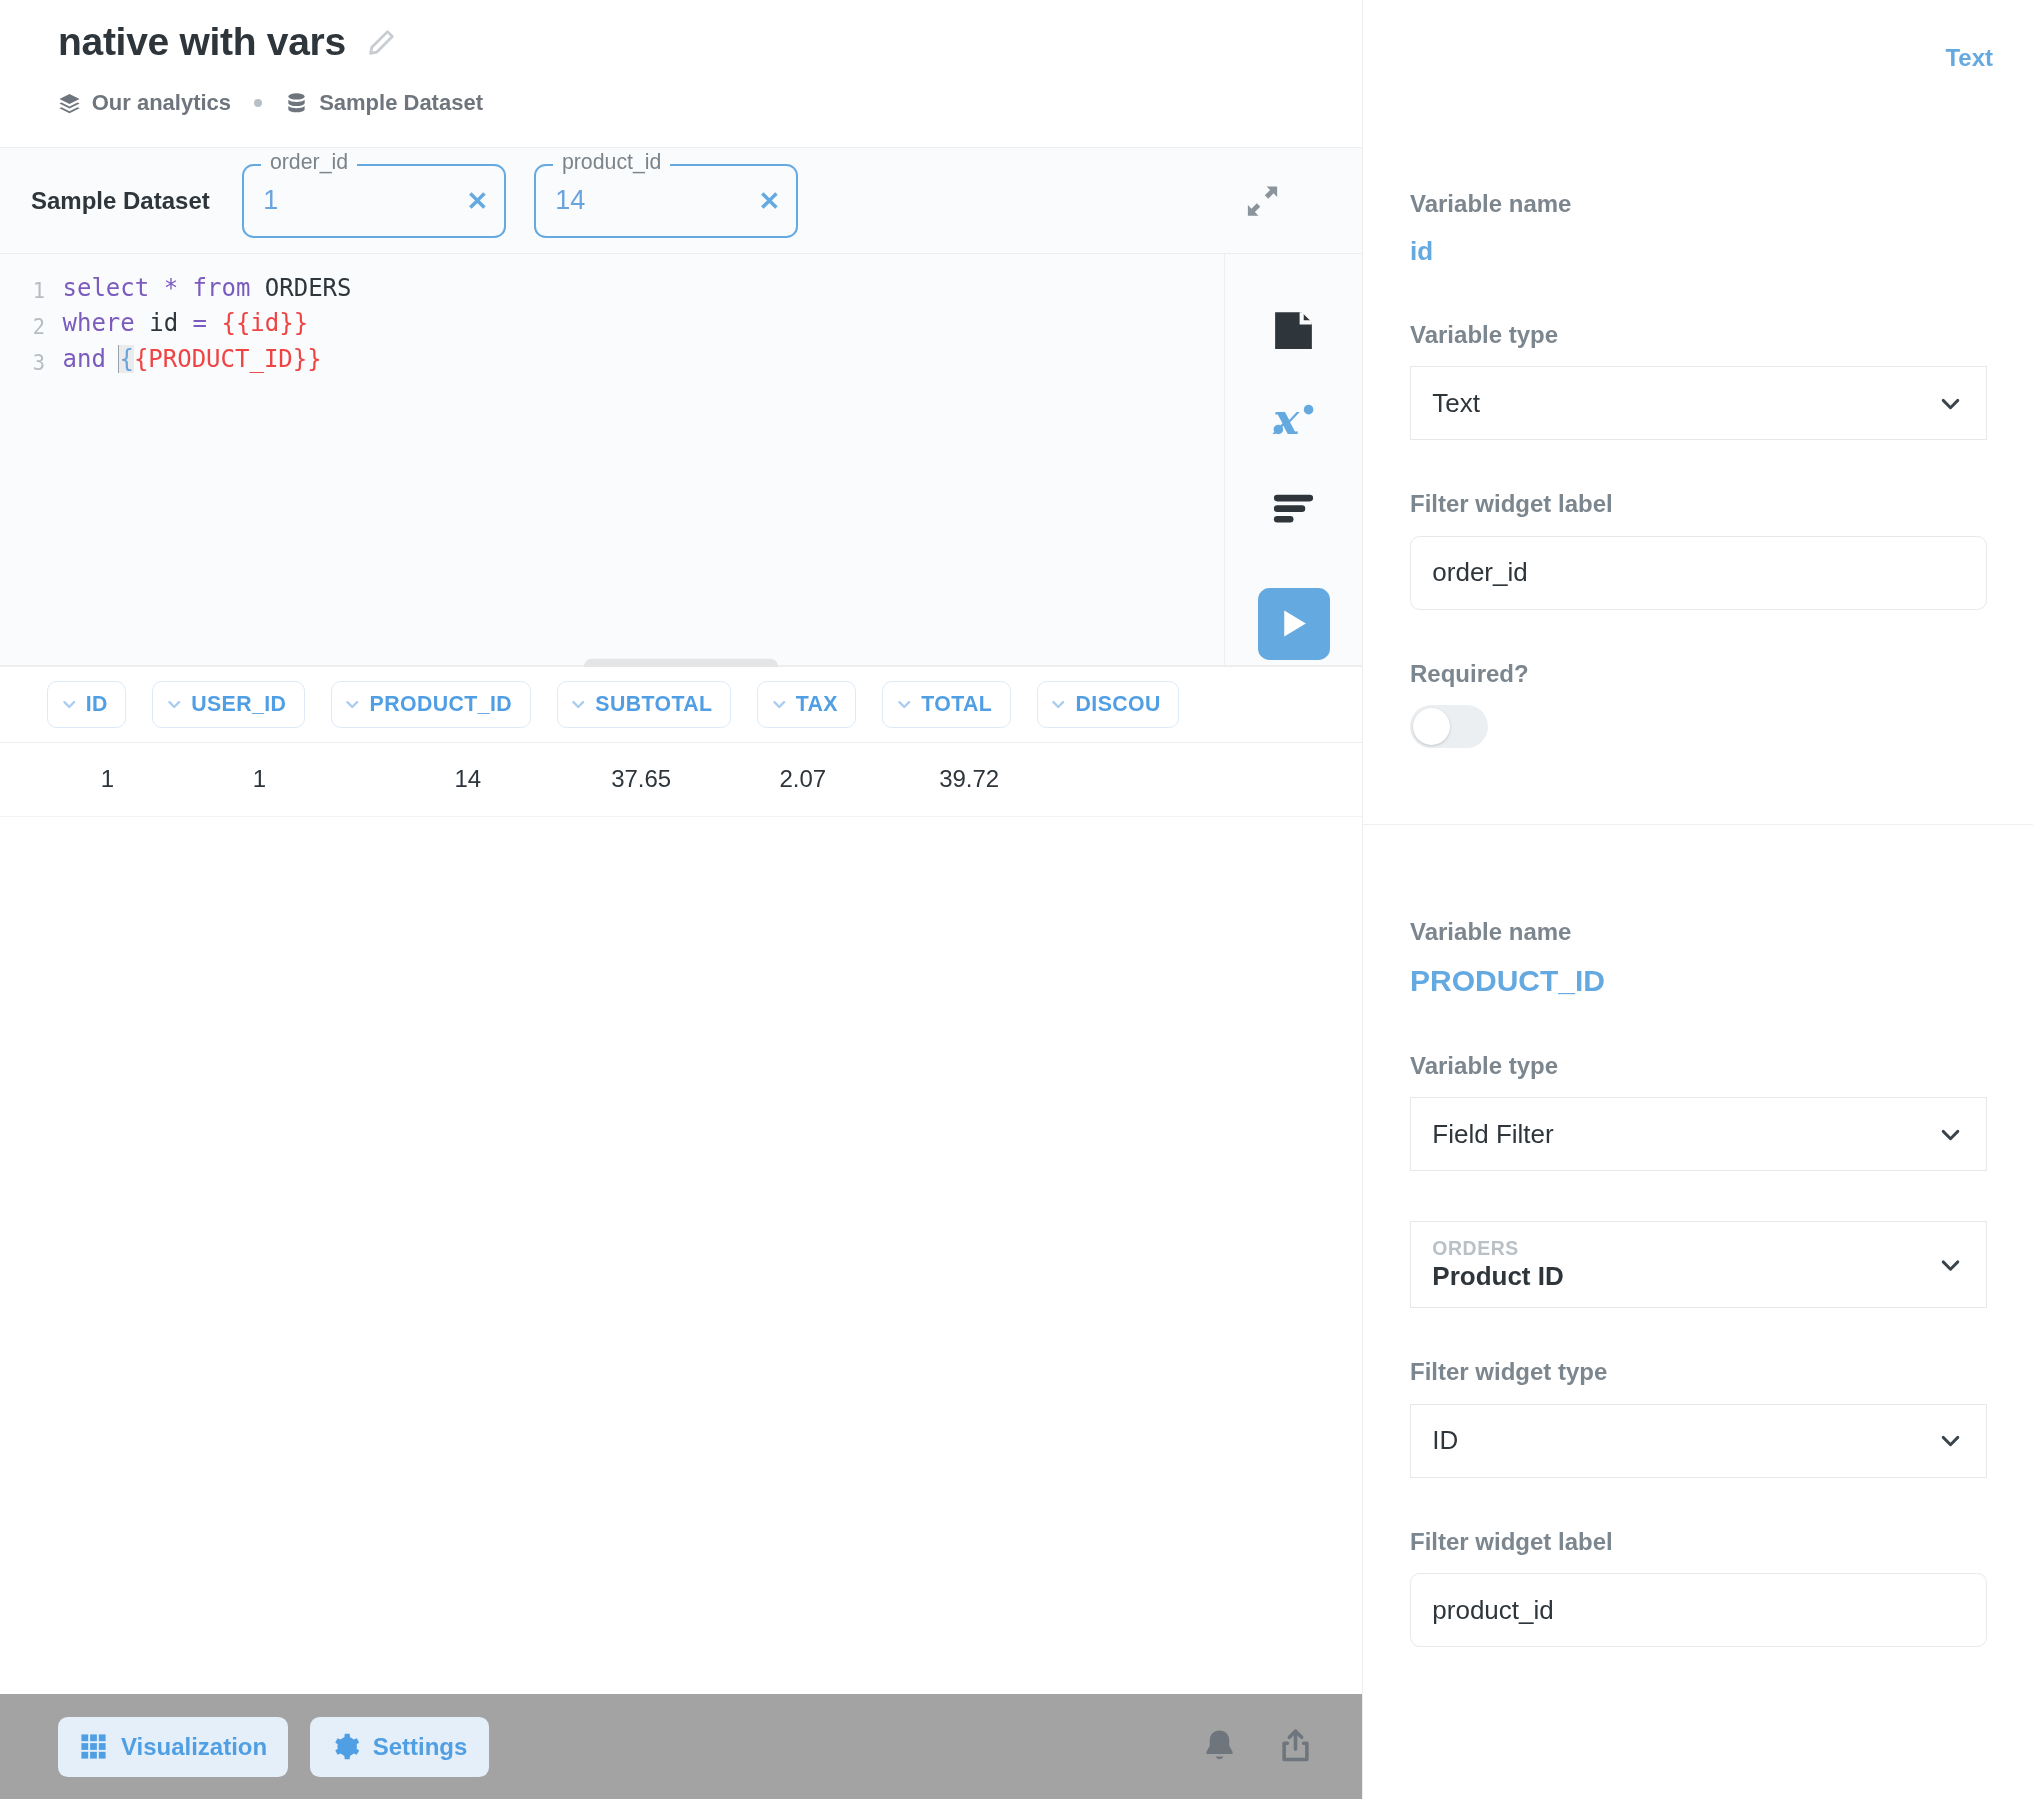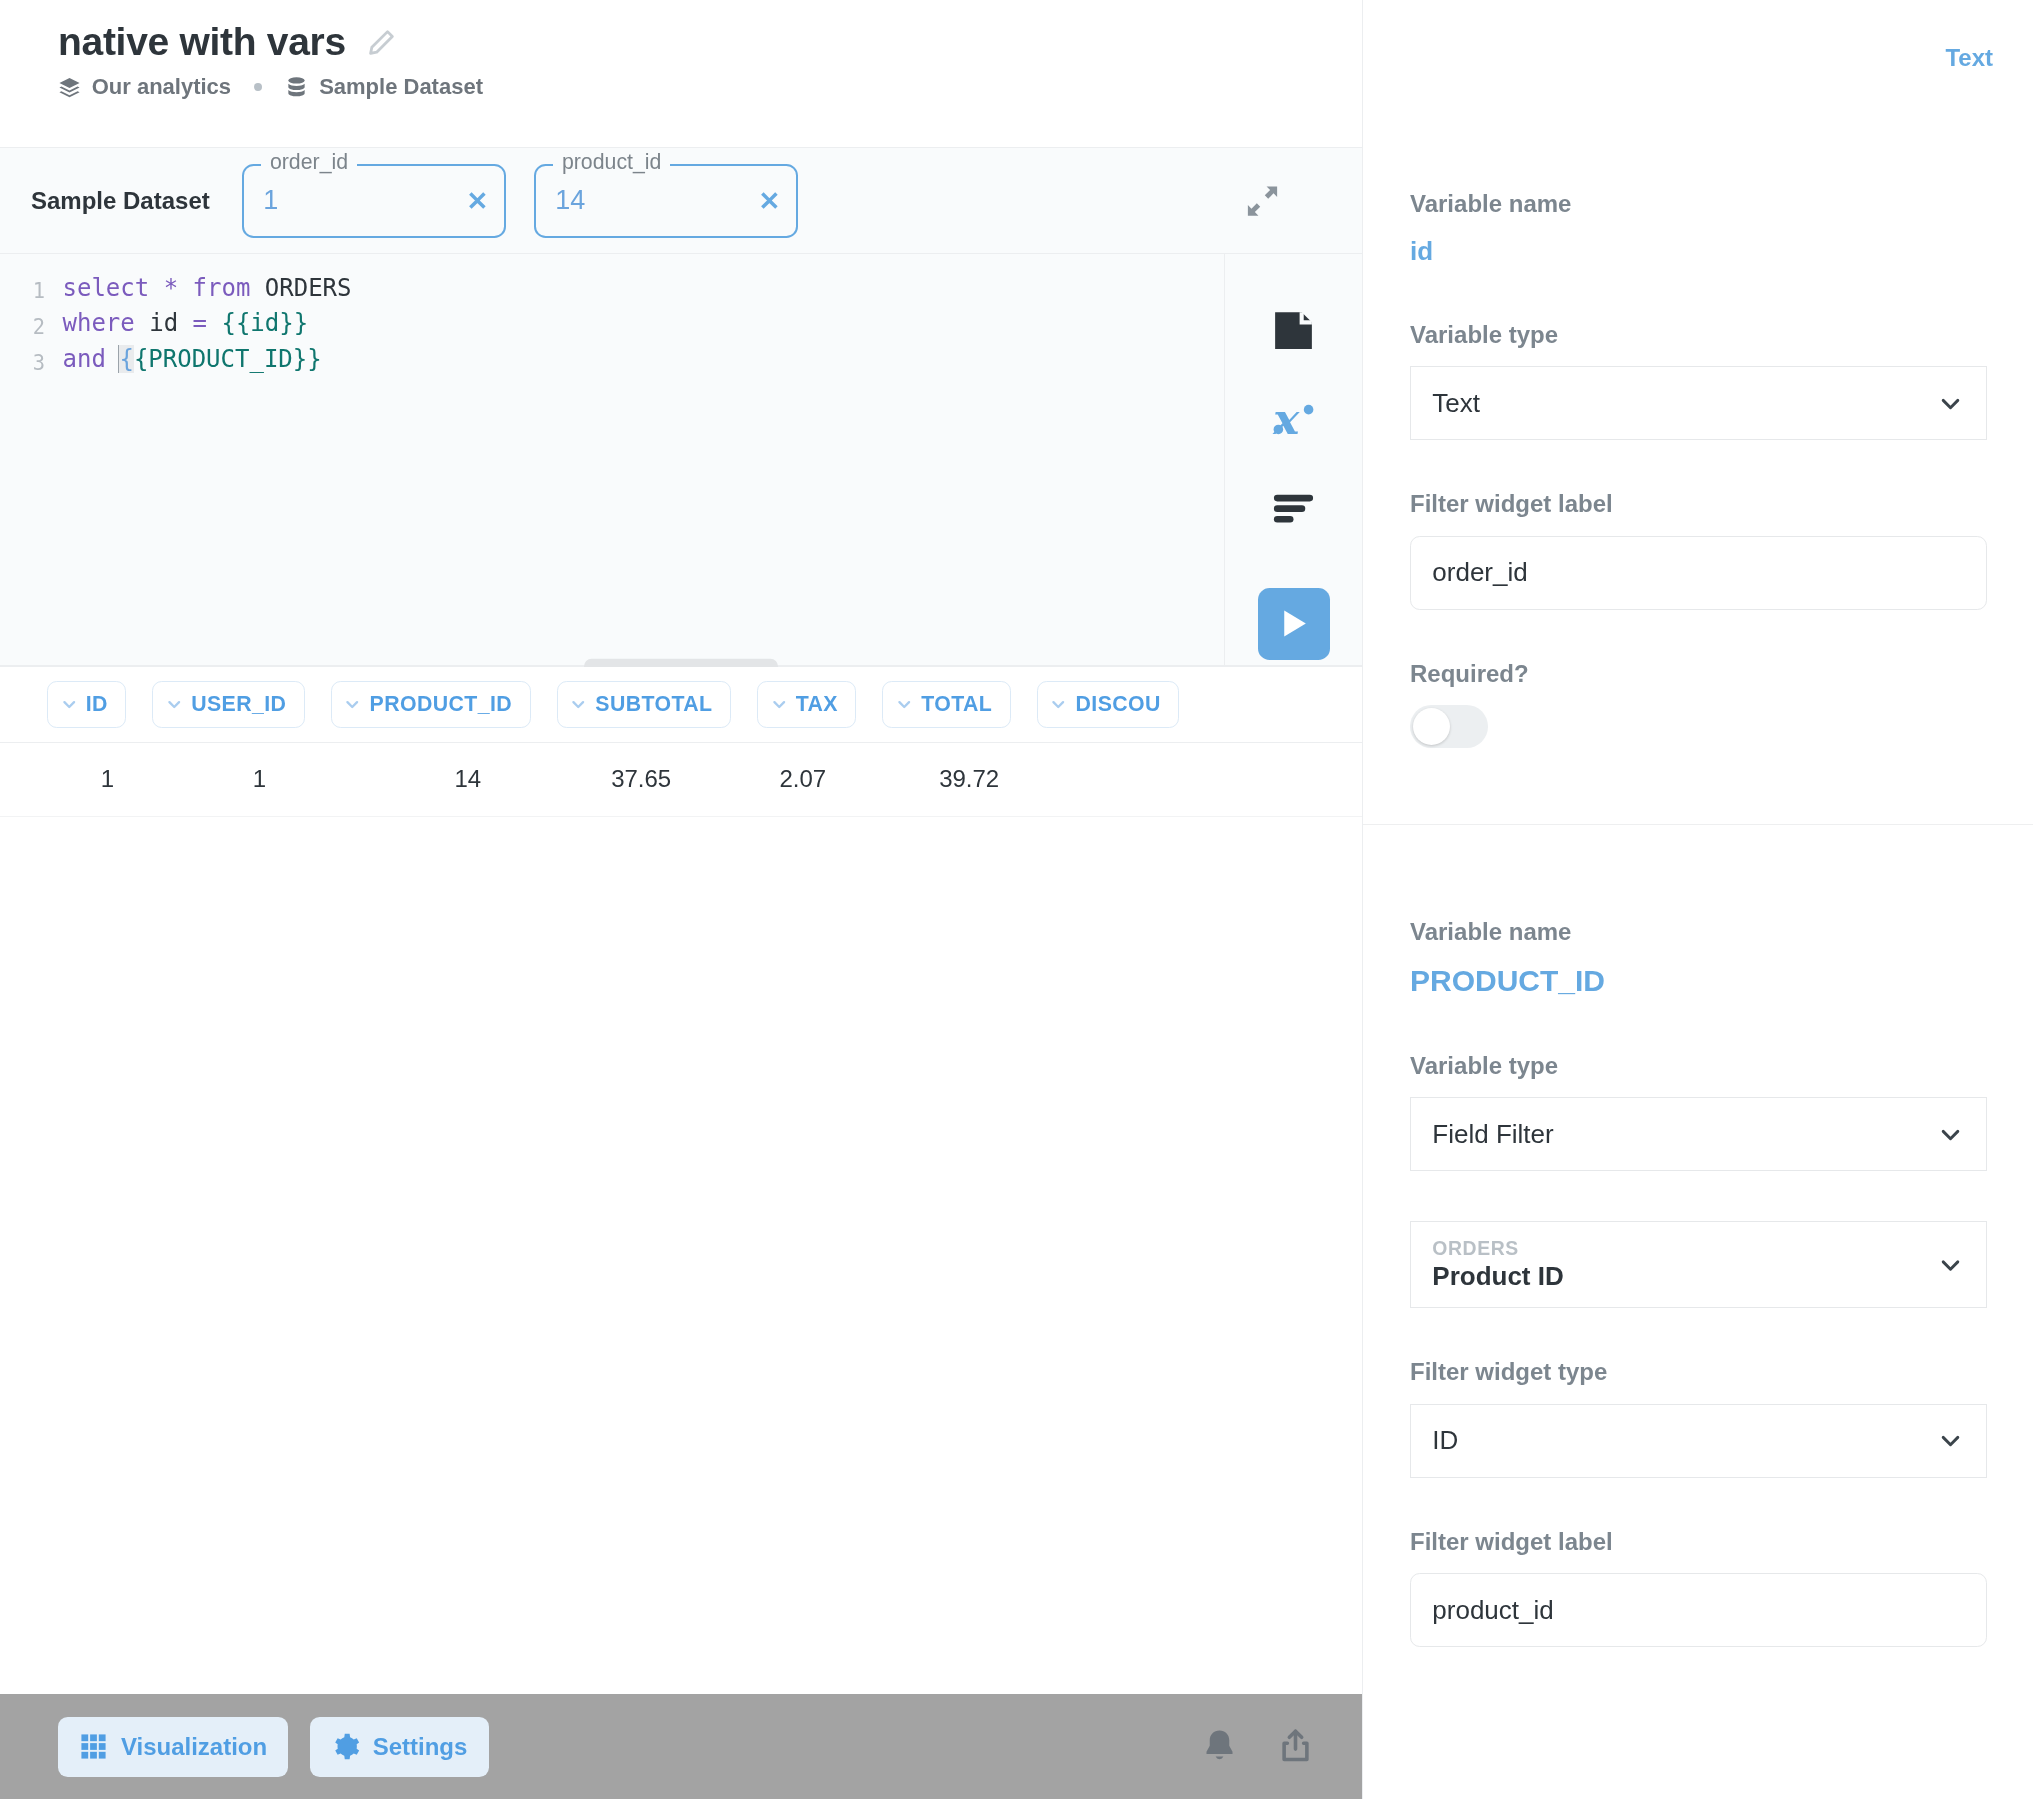--- a/index.html
+++ b/index.html
@@ -28,21 +28,21 @@
     background: #fff;
   }
   .title-row { display: flex; align-items: center; gap: 21.3px; }
   .page-title {
     font-size: 39px; font-weight: 700; color: #2e353b;
     letter-spacing: -0.3px; line-height: 1.1;
   }
   .pencil-icon { width: 29px; height: 29px; color: #c7cdd2; display: block; }
   .breadcrumb {
     display: flex; align-items: center; gap: 13.6px;
-    margin-top: 10px;
+    margin-top: 26px;
     font-size: 22px; color: #6e757c; font-weight: 600;
   }
   .bc-item { display: flex; align-items: center; gap: 10.7px; cursor: pointer; }
   .bc-dot { width: 7.8px; height: 7.8px; border-radius: 50%; background: #b8c0c7; margin: 0 9.7px; }
   .bc-icon { width: 23px; height: 23px; color: #6e757c; display: block; }
 
   
   .save-link {
     position: absolute; top: 44px; right: 41px;
     font-size: 24px; font-weight: 700; color: #65a9e1;
@@ -105,21 +105,21 @@
   .code-line { display: flex; }
   .ln {
     width: 45px; text-align: right; color: #b6bcc2;
     font-size: 20.4px; padding-right: 0; flex: 0 0 45px;
     user-select: none; padding-top: 3.9px;
   }
   .code-text { padding-left: 17.5px; white-space: pre; }
   .k { color: #7b5bbd; }
   .op { color: #7b5bbd; }
   .id-tok { color: #2e353b; }
-  .tpl { color: #0f766e; }
+  .tpl { color: #ef4444; }
   .cursor-brace {
     color: #6ba4dd; background: #e9ebed;
     border-left: 1.9px solid #9ba3aa; margin-left: -1.9px;
   }
 
   .editor-sidebar {
     flex: 0 0 138px; width: 138px;
     display: flex; flex-direction: column; align-items: center;
     padding-top: 49px; gap: 0;
     border-left: 1px solid #eceef0;

